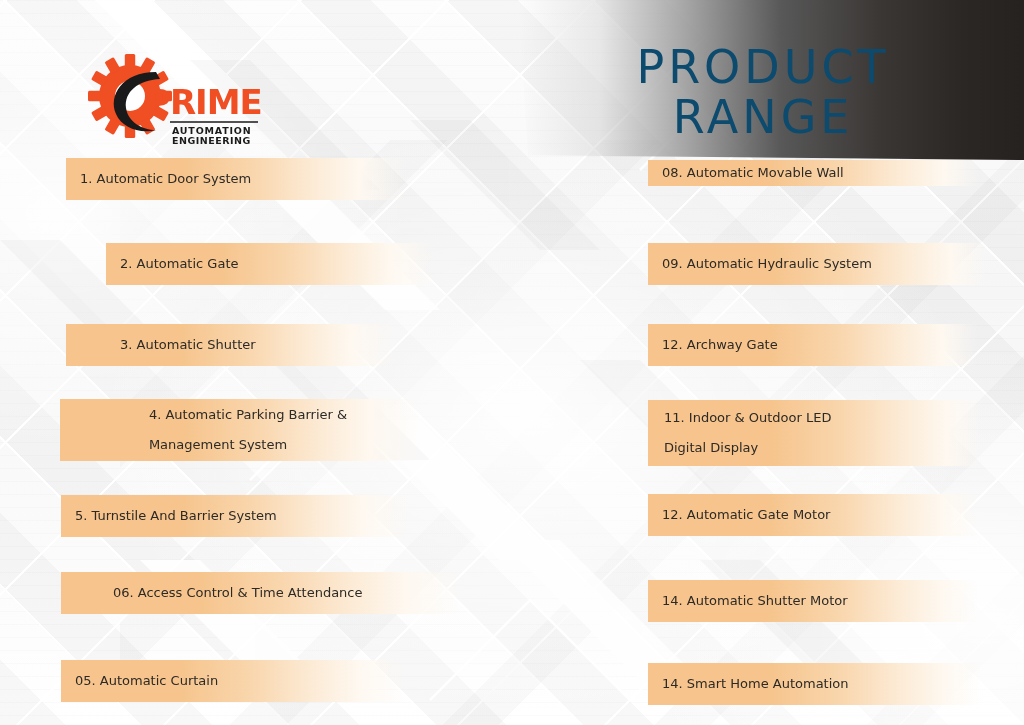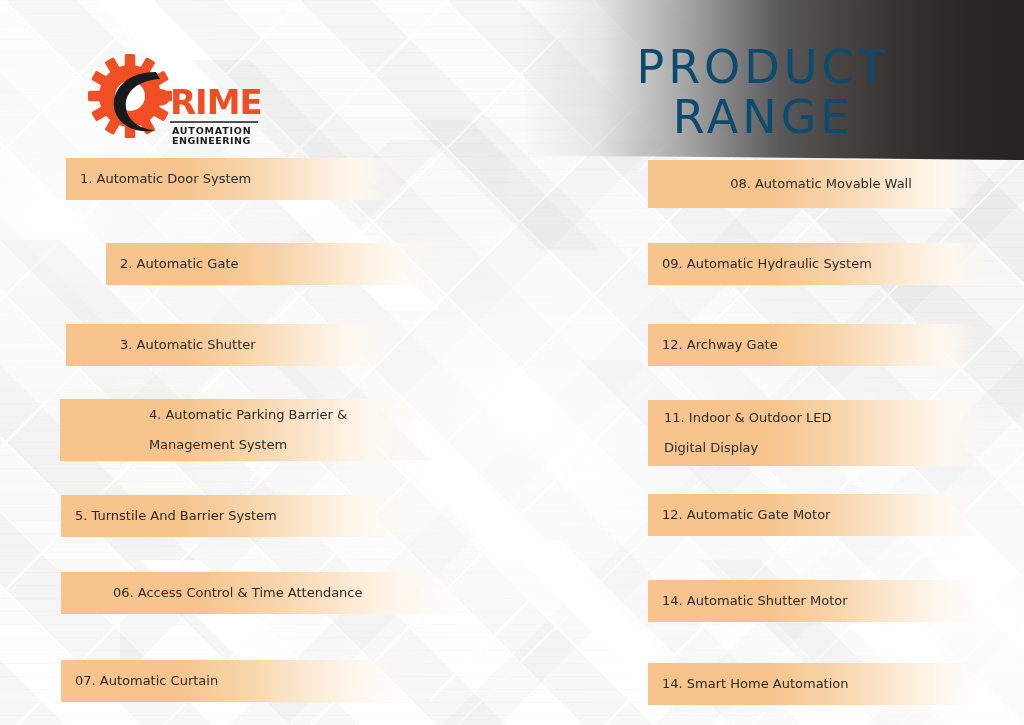--- a/index.html
+++ b/index.html
@@ -261,24 +261,24 @@
     <div class="item-label">5. Turnstile And Barrier System</div>
   </div>
 
   <div class="item col-left" style="left:61px; top:572px; width:400px; height:42px;padding-left:38px;">
     <div class="bar-bg"></div>
     <div class="item-label">06. Access Control &amp; Time Attendance</div>
   </div>
 
   <div class="item col-left" style="left:61px; top:660px; width:345px; height:42px;">
     <div class="bar-bg"></div>
-    <div class="item-label">07. Automatic Curtain</div>
-  </div>
-
-  <div class="item col-right" style="left:648px; top:160px; width:332px; height:48px;justify-content:center;">
+    <div class="item-label">05. Automatic Curtain</div>
+  </div>
+
+  <div class="item col-right" style="left:648px; top:160px; width:332px; height:26px;">
     <div class="bar-bg"></div>
     <div class="item-label">08. Automatic Movable Wall</div>
   </div>
 
   <div class="item col-right" style="left:648px; top:243px; width:340px; height:42px;">
     <div class="bar-bg"></div>
     <div class="item-label">09. Automatic Hydraulic System</div>
   </div>
 
   <div class="item col-right" style="left:648px; top:324px; width:330px; height:42px;">

